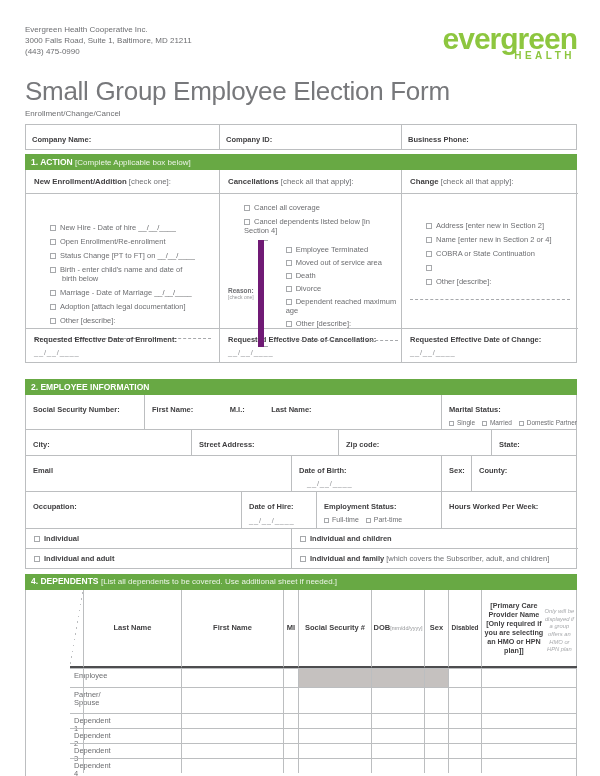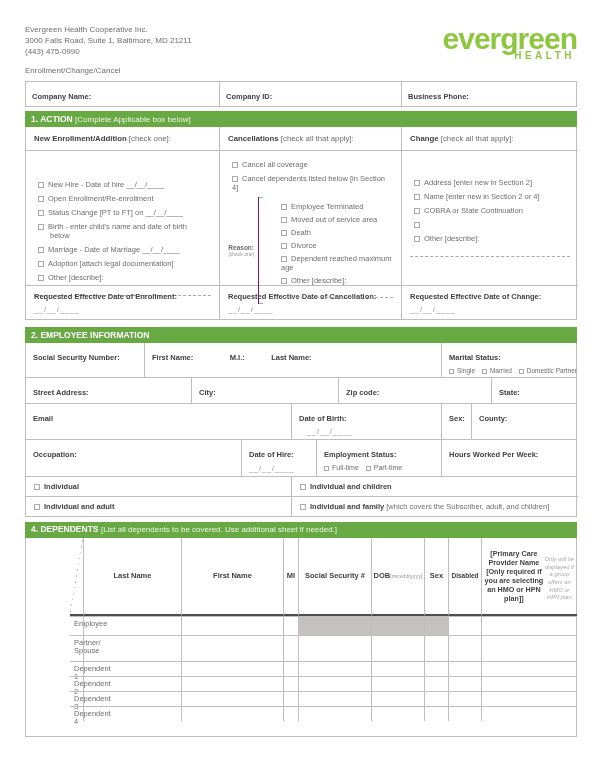--- a/index.html
+++ b/index.html
@@ -33,34 +33,34 @@
         grid-template-columns:193px 182px 177px; grid-template-rows:24px 134px 34px; }
   .s1 > div { border-left:1px solid #BCBEC0; }
   .s1 > div.c1 { border-left:none; }
   .s1 .hd { padding:7px 8px 0; font-size:7.8px; border-bottom:1px solid #BCBEC0; }
   .s1 .hd b { color:#414042; }
   .s1 .bd { padding:4px 8px; font-size:7.5px; }
   .s1 .bd.c1 { padding-top:24px; }
   .s1 .bd.c3 { padding-top:22px; }
   .s1 .ft { border-top:1px solid #BCBEC0; padding:6px 8px 0; }
   .s1 .ft .date { margin-top:4px; }
-  .chk { display:block; margin:5px 4px; line-height:1.2; color:#6D6E71; }
+  .chk { display:block; margin:5px 16px; line-height:1.2; color:#6D6E71; }
   .hang { padding-left:12px; text-indent:-12px; }
   .box { display:inline-block; width:6px; height:6px; border:1px solid #A7A9AC; background:#fff;
          margin-right:4px; vertical-align:-1px; }
   .box.sm { width:5px; height:5px; margin-right:3px; }
   .wline { border-bottom:1px dashed #A7A9AC; height:9px; margin-top:3px; }
   .date { font-size:7.5px; color:#939598; letter-spacing:0.8px; }
 
   .reason { display:flex; margin-top:3px; }
   .rside { width:34px; display:flex; flex-direction:column; justify-content:center;
            align-items:flex-end; padding-right:4px; }
   .rl { font-size:6.5px; font-weight:bold; color:#6D6E71; }
   .rn { font-size:5px; color:#939598; }
-  .rlist { position:relative; border-left:1px solid #701a75; padding:1px 0 6px 22px; flex:1; }
+  .rlist { position:relative; border-left:6px solid #701a75; padding:1px 0 6px 22px; flex:1; }
   .rlist::before, .rlist::after { content:""; position:absolute; left:0; width:4px; height:1px; background:#A7A9AC; }
   .rlist::before { top:0; } .rlist::after { bottom:0; }
   .rlist .chk { margin:4px 0; }
   .rlist .wline { width:112px; }
 
   
   .frow { display:grid; border:1px solid #BCBEC0; border-top:none; }
   .fcell { padding:3px 7px; }
   .fcell + .fcell { border-left:1px solid #BCBEC0; }
   .r1 { grid-template-columns:118px 297px 137px; min-height:25px; }
@@ -88,39 +88,40 @@
         text-align:center; font-size:7.5px; font-weight:bold; color:#414042;
         border-bottom:2px solid #4D4D4F !important; padding:2px; }
   .dep .diag { background:linear-gradient(to bottom right, transparent 49.5%, #BCBEC0 49.5%, #BCBEC0 50.5%, transparent 50.5%); }
   .th .sub { font-weight:normal; font-size:5.5px; color:#939598; }
   .th.pcp { font-size:7.2px; line-height:1.25; }
   .th .pcpnote { font-weight:normal; font-style:italic; font-size:5.8px; color:#A7A9AC; margin-top:7px; line-height:1.3; }
   .rlc { font-size:7.5px; color:#6D6E71; padding:3px 4px; white-space:pre-line; line-height:1.15; }
   .dc { }
   .dc.sh { background:var(--shaded-cell,#C5C1BF); }
 
-  .mt4 { margin-top:4px; } .mt3 { margin-top:7px; } .mt5 { margin-top:5px; }
+  .mt4 { margin-top:4px; } .mt3 { margin-top:16px; } .mt5 { margin-top:5px; }
 </style>
 </head>
 <body>
 
 <div class="page">
 
   <div class="hdr">
     <div class="addr">
       <div>Evergreen Health Cooperative Inc.</div>
       <div>3000 Falls Road, Suite 1, Baltimore, MD 21211</div>
       <div>(443) 475-0990</div>
     </div>
     <div class="logo">
       <div class="logo-word">evergreen</div>
       <div class="logo-sub">HEALTH</div>
     </div>
   </div>
 
+  <div class="title">Small Group Employee Election Form</div>
   <div class="subtitle">Enrollment/Change/Cancel</div>
 
   <div class="crow">
     <div class="ccell">
       <span class="flabel">Company Name:</span>
     </div>
     <div class="ccell">
       <span class="flabel">Company ID:</span>
     </div>
     <div class="ccell">
@@ -215,22 +216,22 @@
       <span class="flabel">Marital Status:</span>
       <div class="opts">
         <span class="o"><span class="box sm"></span><span>Single</span></span>
         <span class="o"><span class="box sm"></span><span>Married</span></span>
         <span class="o"><span class="box sm"></span><span>Domestic Partner</span></span>
       </div>
     </div>
   </div>
 
   <div class="frow r2">
+    <div class="fcell"><span class="flabel">City:</span></div>
     <div class="fcell"><span class="flabel">Street Address:</span></div>
-    <div class="fcell"><span class="flabel">City:</span></div>
     <div class="fcell"><span class="flabel">Zip code:</span></div>
     <div class="fcell"><span class="flabel">State:</span></div>
   </div>
 
   <div class="frow r3">
     <div class="fcell"><span class="flabel">Email</span></div>
     <div class="fcell">
       <span class="flabel">Date of Birth:</span>
       <div class="date" style="margin-top:2px;padding-left:8px">__/__/____</div>
     </div>

